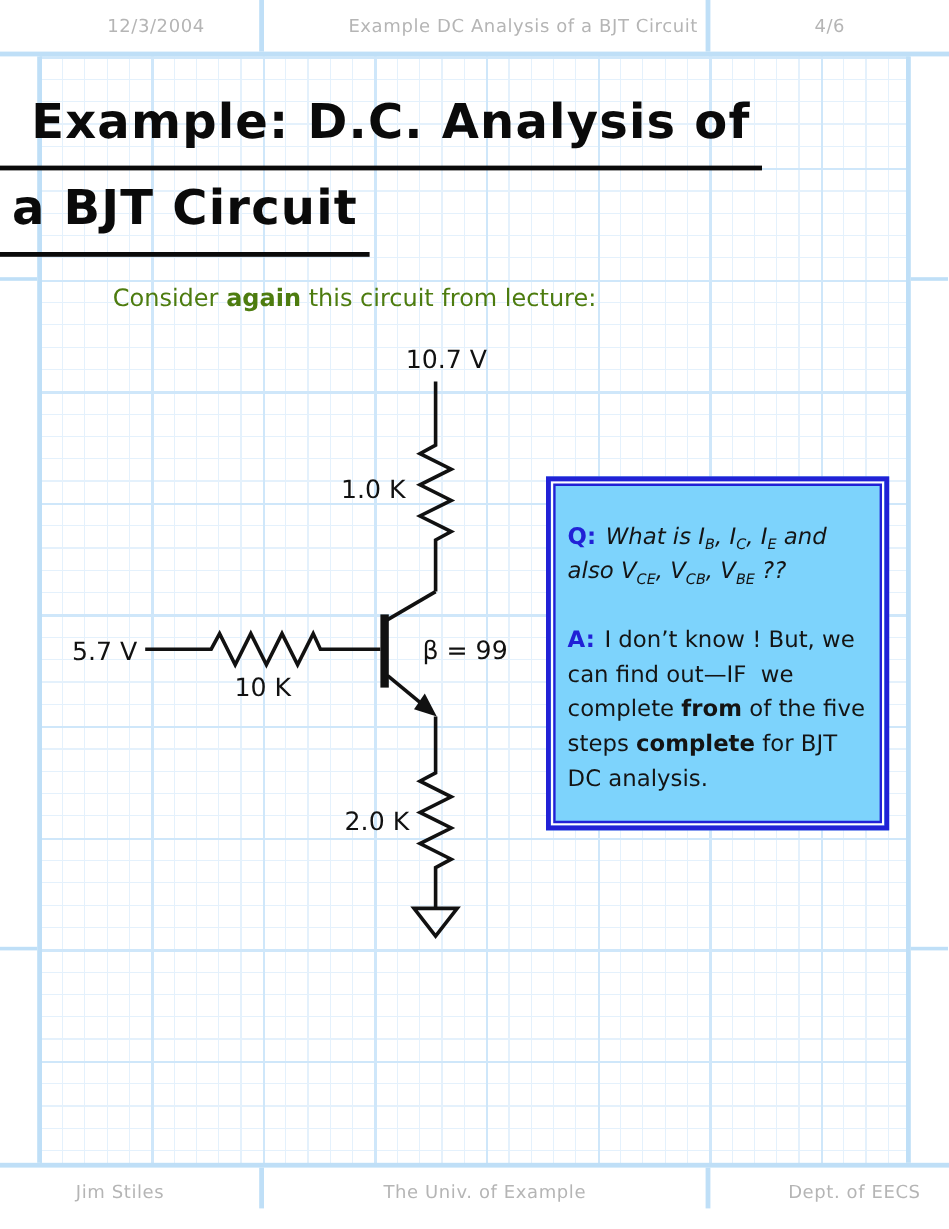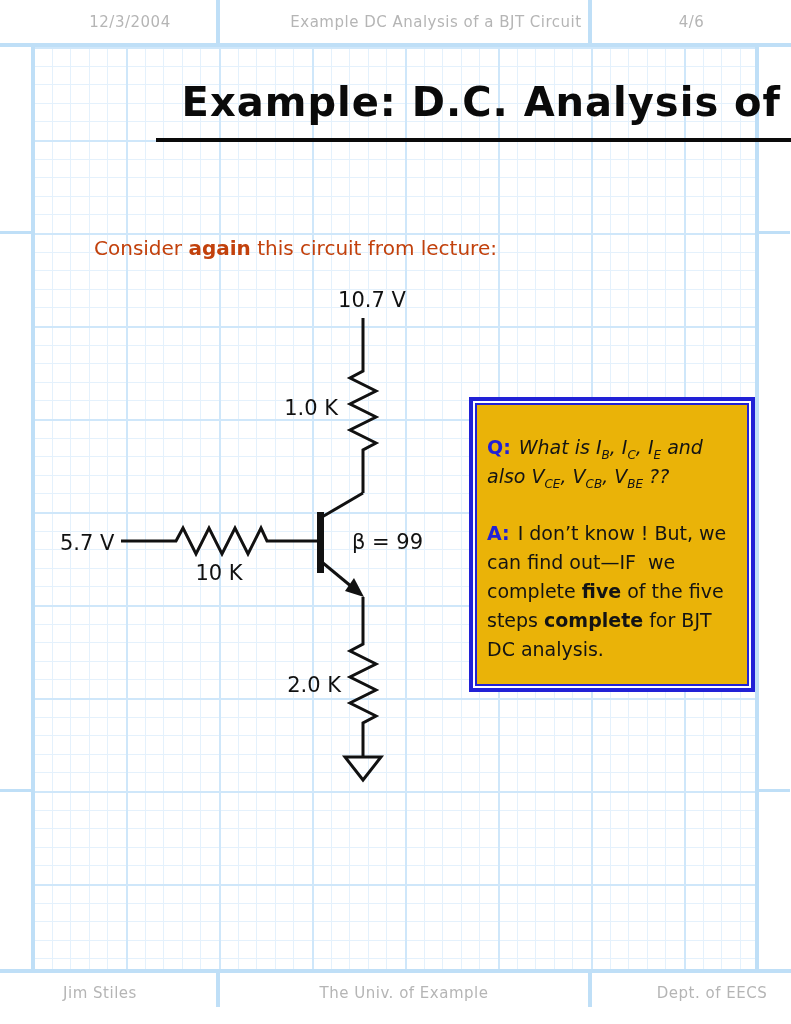--- a/index.html
+++ b/index.html
@@ -40,39 +40,39 @@
   .hf-cell{position:absolute;display:flex;align-items:center;justify-content:center;
     color:var(--muted);font-size:15px;letter-spacing:.5px;}
   .hc1{left:0;top:0;width:216px;height:43px;padding-left:44px;}
   .hc2{left:220px;top:0;width:432px;height:43px;}
   .hc3{left:592px;top:0;width:199px;height:43px;}
   .fc1{left:0;top:973px;width:200px;height:40px;}
   .fc2{left:220px;top:973px;width:368px;height:40px;}
   .fc3{left:592px;top:973px;width:176px;height:40px;margin-left:32px;}
 
   
-  .title{position:absolute;left:0;top:70px;width:791px;text-align:right;
+  .title{position:absolute;left:0;top:70px;width:791px;text-align:left;
     font-weight:bold;font-size:40px;line-height:64px;color:#0a0a0a;letter-spacing:1px;}
   .title .uline{border-bottom:4px solid #0a0a0a;padding:0 10px 4px 10px;display:inline-block;}
   .title .lead{padding-left:26px;}
 
   
-  .intro{position:absolute;left:94px;top:236px;font-size:20px;color:#c2410c;}
+  .intro{position:absolute;left:94px;top:236px;font-size:20px;color:#4d7c0f;}
   .intro b{font-weight:bold;}
 
   
   .circuit{position:absolute;left:0;top:0;width:791px;height:1024px;}
   .wire{stroke:var(--ink);stroke-width:3;fill:none;stroke-linejoin:miter;stroke-linecap:butt;}
   .clabel{font-size:21px;fill:var(--ink);}
 
   
   .qa-box{position:absolute;left:455px;top:397px;width:286px;height:295px;
-    background:#eab308;border:4px solid var(--accent);
+    background:#7dd3fc;border:4px solid var(--accent);
     box-shadow: inset 0 0 0 2px #ffffff, inset 0 0 0 4px var(--accent);
-    padding:32px 10px 0 14px;font-size:19px;line-height:29px;color:#141414;margin-left:14px;}
+    padding:32px 10px 0 14px;font-size:19px;line-height:29px;color:#141414;}
   .qa-label{color:var(--accent);font-weight:bold;margin-right:8px;}
   .q-text{font-style:italic;}
   .qa-box sub{font-size:12px;font-style:italic;line-height:0;}
   .qa-q{margin-bottom:28px;}
   .qa-box b{font-weight:bold;}
 </style>
 </head>
 <body>
 
 <div class="page">
@@ -90,20 +90,21 @@
   <div class="mark mark-l2"></div>
   <div class="mark mark-r1"></div>
   <div class="mark mark-r2"></div>
 
   <div class="hf-cell hc1">12/3/2004</div>
   <div class="hf-cell hc2">Example DC Analysis of a BJT Circuit</div>
   <div class="hf-cell hc3">4/6</div>
 
   <div class="title">
     <div><span class="uline lead">Example: D.C. Analysis of</span></div>
+    <div><span class="uline">a BJT Circuit</span></div>
   </div>
 
   <div class="intro"><span>Consider </span><b>again</b><span> this circuit from lecture:</span></div>
 
   <svg class="circuit" viewBox="0 0 791 1024" xmlns="http://www.w3.org/2000/svg">
 
     <polyline class="wire" points="363,318 363,371 350,378 376,391 350,404 376,417 350,430 376,443 363,450 363,493"></polyline>
 
     <line class="wire" x1="363" y1="493" x2="322" y2="517"></line>
 
@@ -121,20 +122,20 @@
     <text class="clabel" x="372" y="307" text-anchor="middle">10.7 V</text>
     <text class="clabel" x="338" y="415" text-anchor="end">1.0 K</text>
     <text class="clabel" x="60" y="550" text-anchor="start">5.7 V</text>
     <text class="clabel" x="219" y="580" text-anchor="middle">10 K</text>
     <text class="clabel" x="352" y="549" text-anchor="start">β = 99</text>
     <text class="clabel" x="341" y="692" text-anchor="end">2.0 K</text>
   </svg>
 
   <div class="qa-box">
     <p class="qa-q"><span class="qa-label">Q:</span><span class="q-text"><span>What is I</span><sub>B</sub><span>, I</span><sub>C</sub><span>, I</span><sub>E</sub><span> and also V</span><sub>CE</sub><span>, V</span><sub>CB</sub><span>, V</span><sub>BE</sub><span> ??</span></span></p>
-    <p class="qa-a"><span class="qa-label">A:</span><span>I don’t know ! But, we can find out—IF&nbsp; we complete </span><b>five</b><span> of the five steps </span><b>complete</b><span> for BJT DC analysis.</span></p>
+    <p class="qa-a"><span class="qa-label">A:</span><span>I don’t know ! But, we can find out—IF&nbsp; we complete </span><b>from</b><span> of the five steps </span><b>complete</b><span> for BJT DC analysis.</span></p>
   </div>
 
   <div class="hf-cell fc1">Jim Stiles</div>
   <div class="hf-cell fc2">The Univ. of Example</div>
   <div class="hf-cell fc3">Dept. of EECS</div>
 
 </div>
 
 </body></html>

